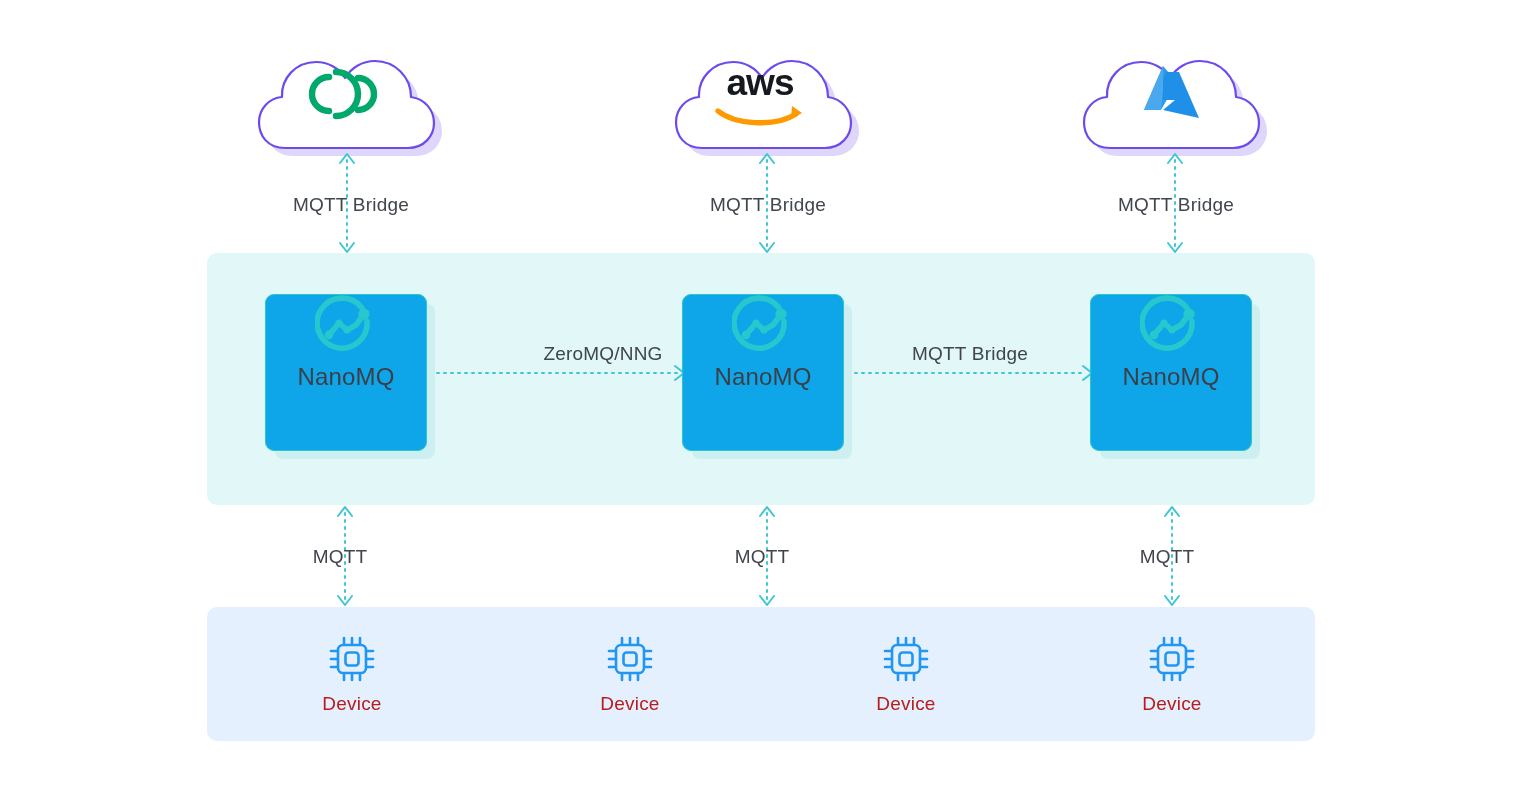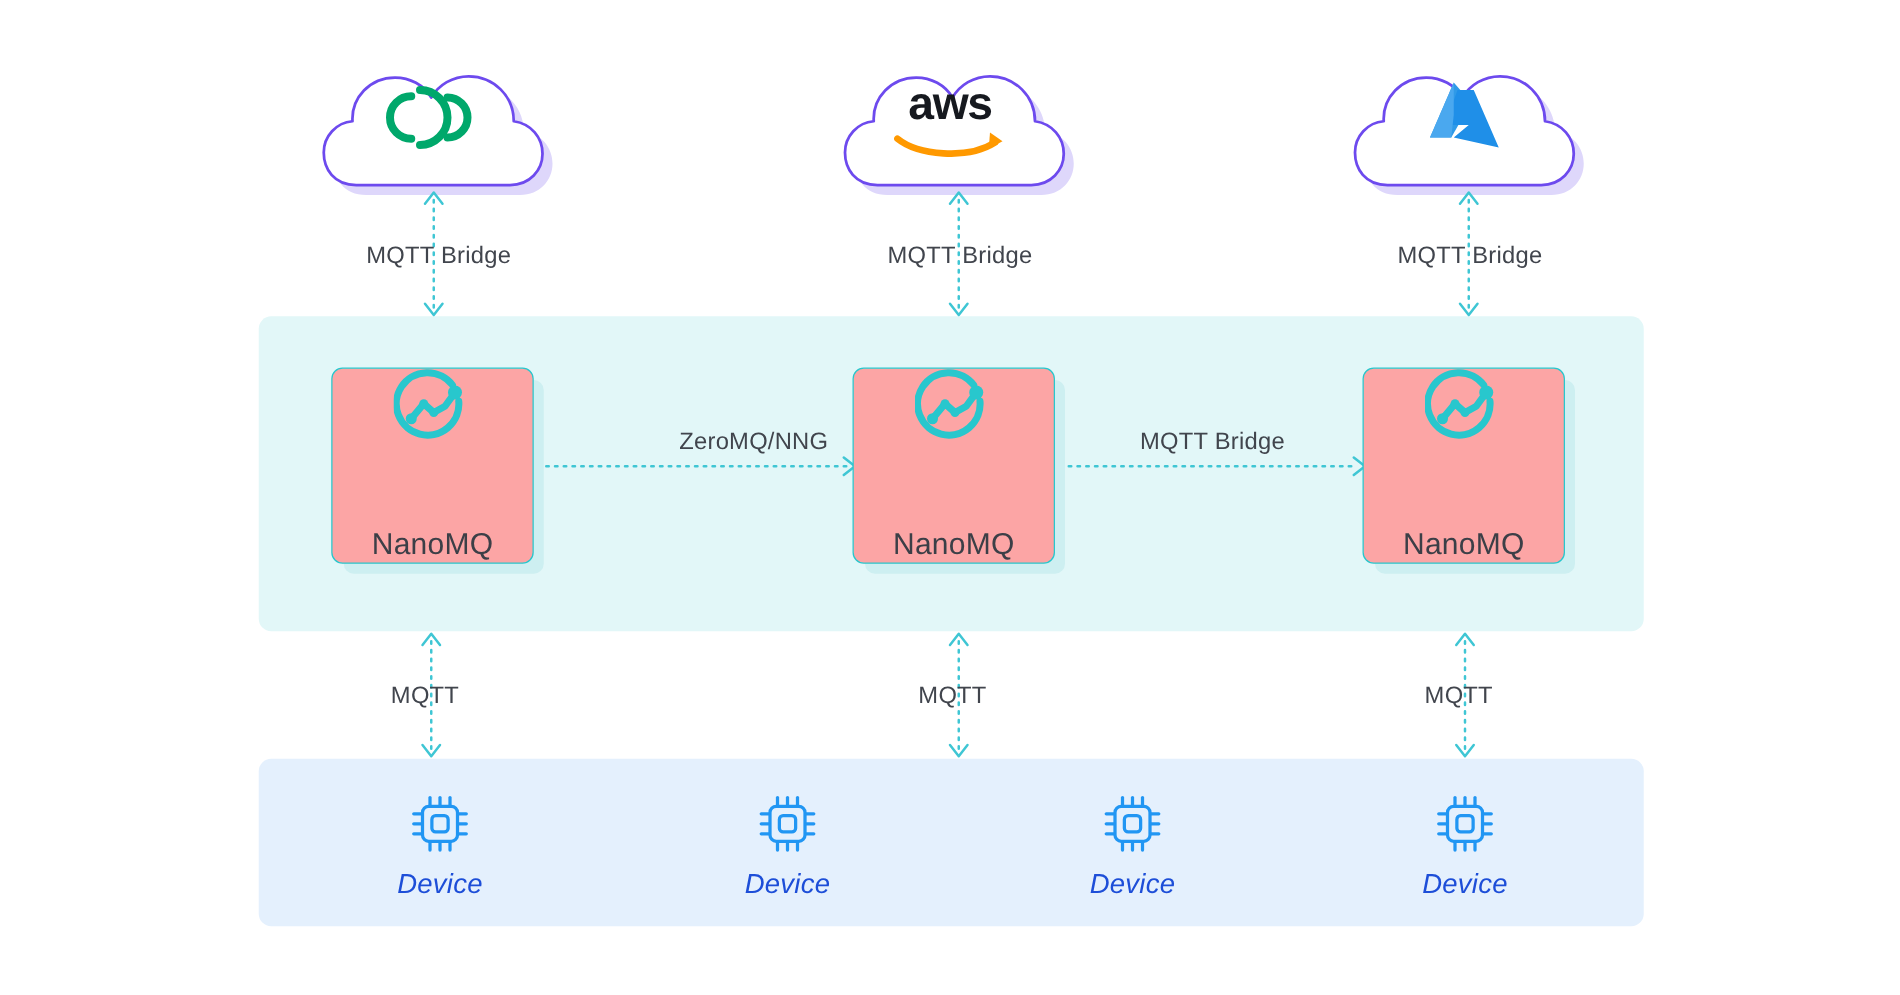--- a/index.html
+++ b/index.html
@@ -65,49 +65,48 @@
     color: #16191f;
     letter-spacing: -1px;
     line-height: 1;
   }
 
   
   .node-box {
     position: absolute;
     width: 160px;
     height: 155px;
-    background: #fca5a5;
+    background: #0ea5e9;
     border: 1.4px solid #28c7cd;
     border-radius: 9px;
     box-shadow: 9px 9px 0 -1px #cdeff1;
     display: flex;
     flex-direction: column;
     align-items: center;
-    justify-content: space-between;
+    justify-content: flex-start;
     z-index: 3;
   }
   .node-box .node-label {
     font-size: 24px;
     color: #3c3f47;
     margin-top: 6px;
     letter-spacing: 0.2px;
   }
 
   
   .device {
     position: absolute;
     width: 110px;
     text-align: center;
   }
   .device .device-label {
-    font-size: 22px;
-    color: #1d4ed8;
+    font-size: 19px;
+    color: #b91c1c;
     margin-top: 5px;
     letter-spacing: 0.2px;
-    font-style: italic;
   }
 
   
   .conn-label {
     position: absolute;
     font-size: 19px;
     color: #41454d;
     white-space: nowrap;
     letter-spacing: 0.2px;
     z-index: 4;

